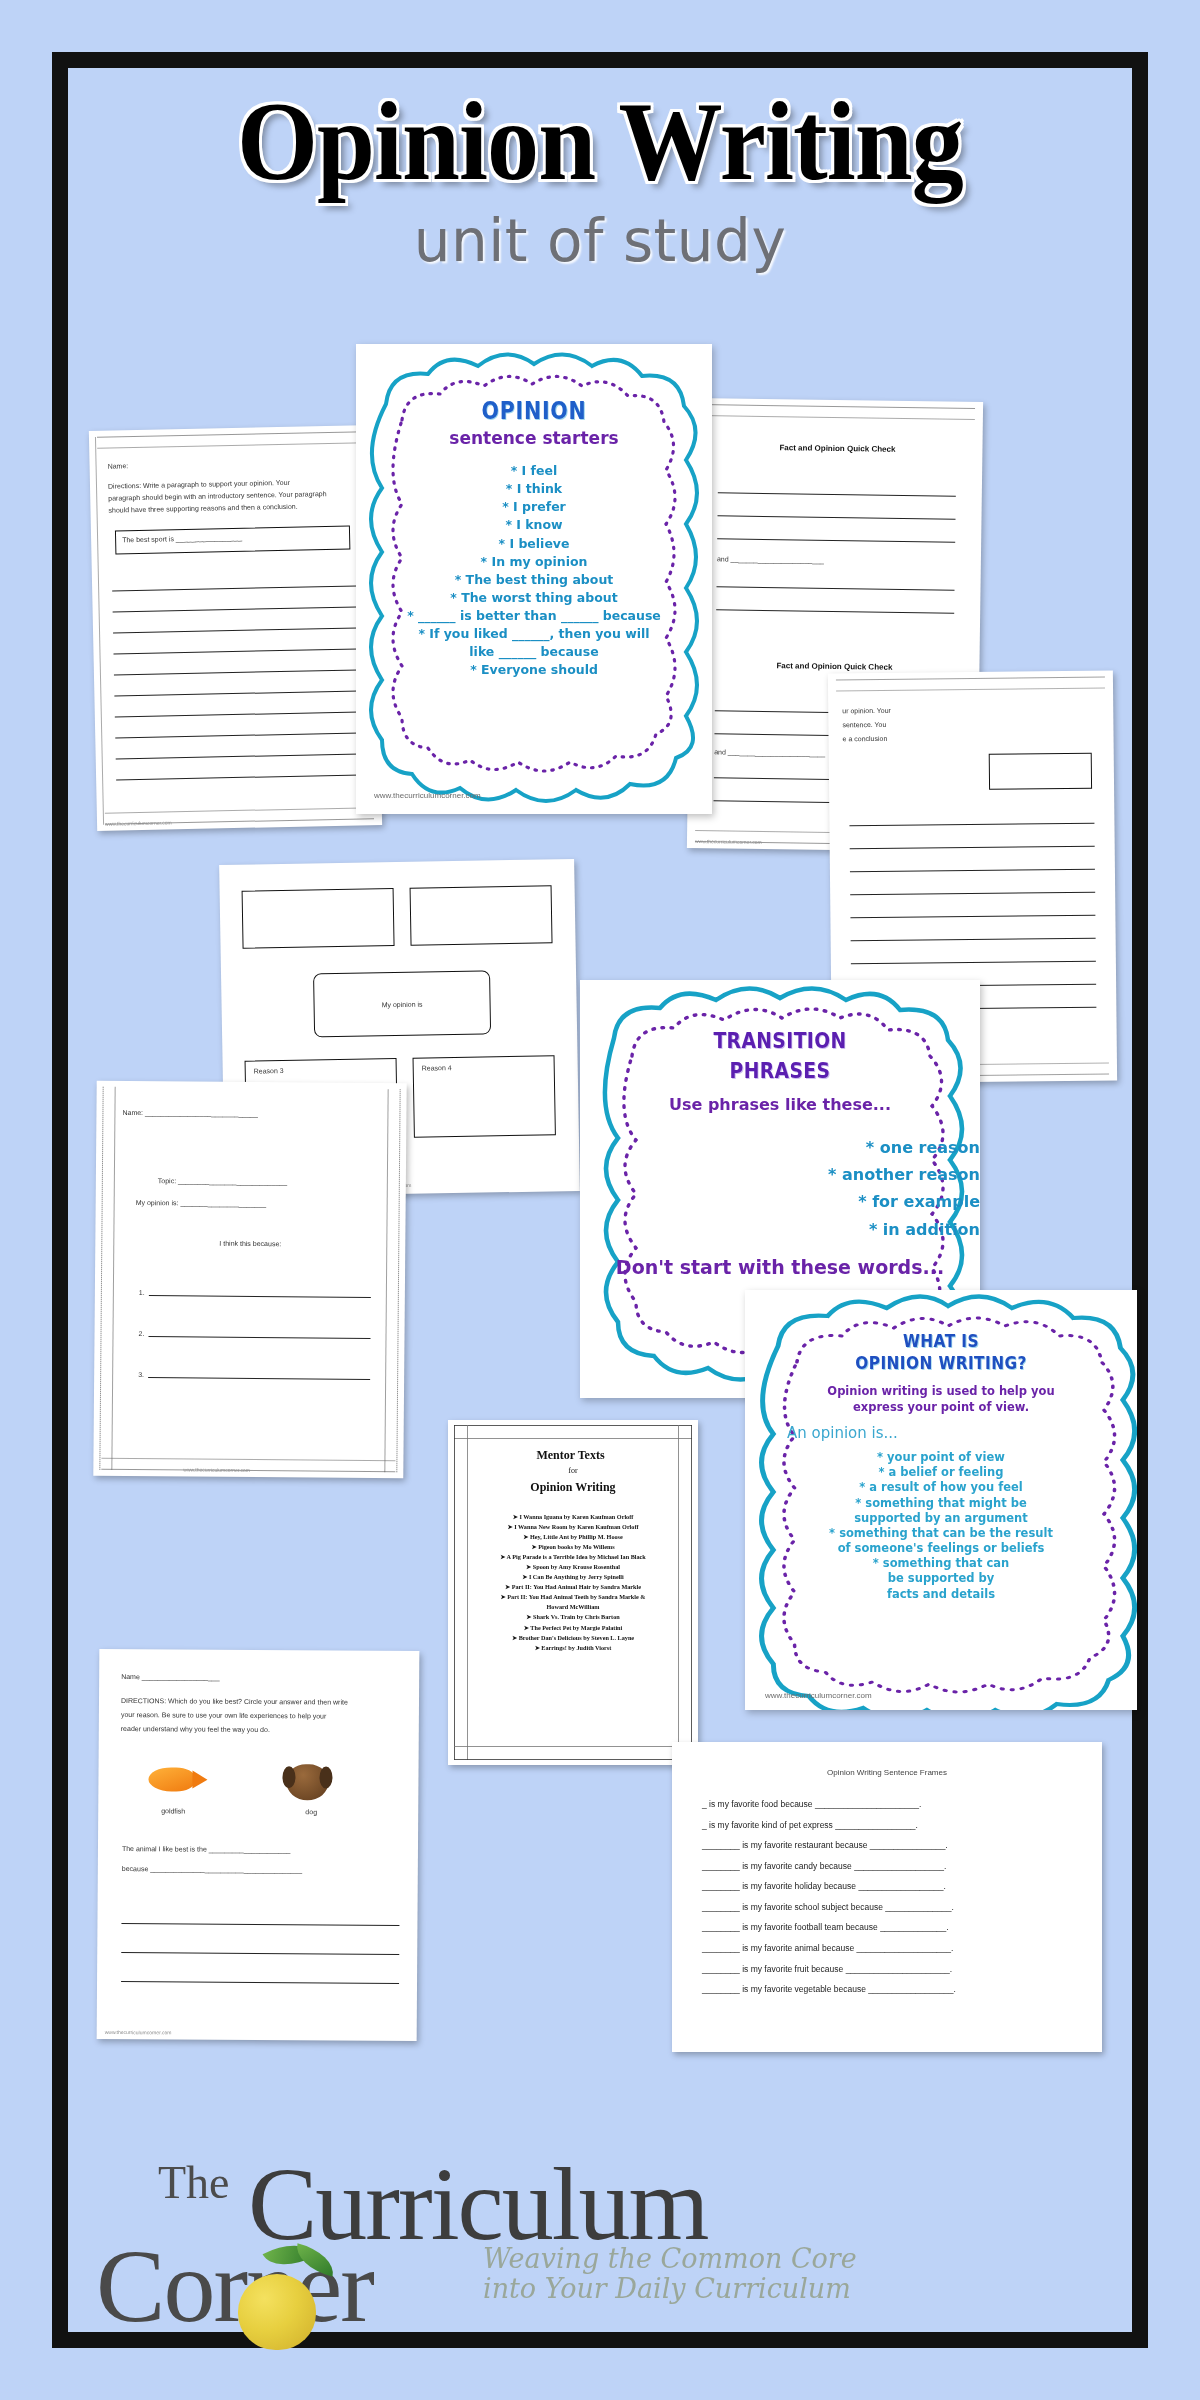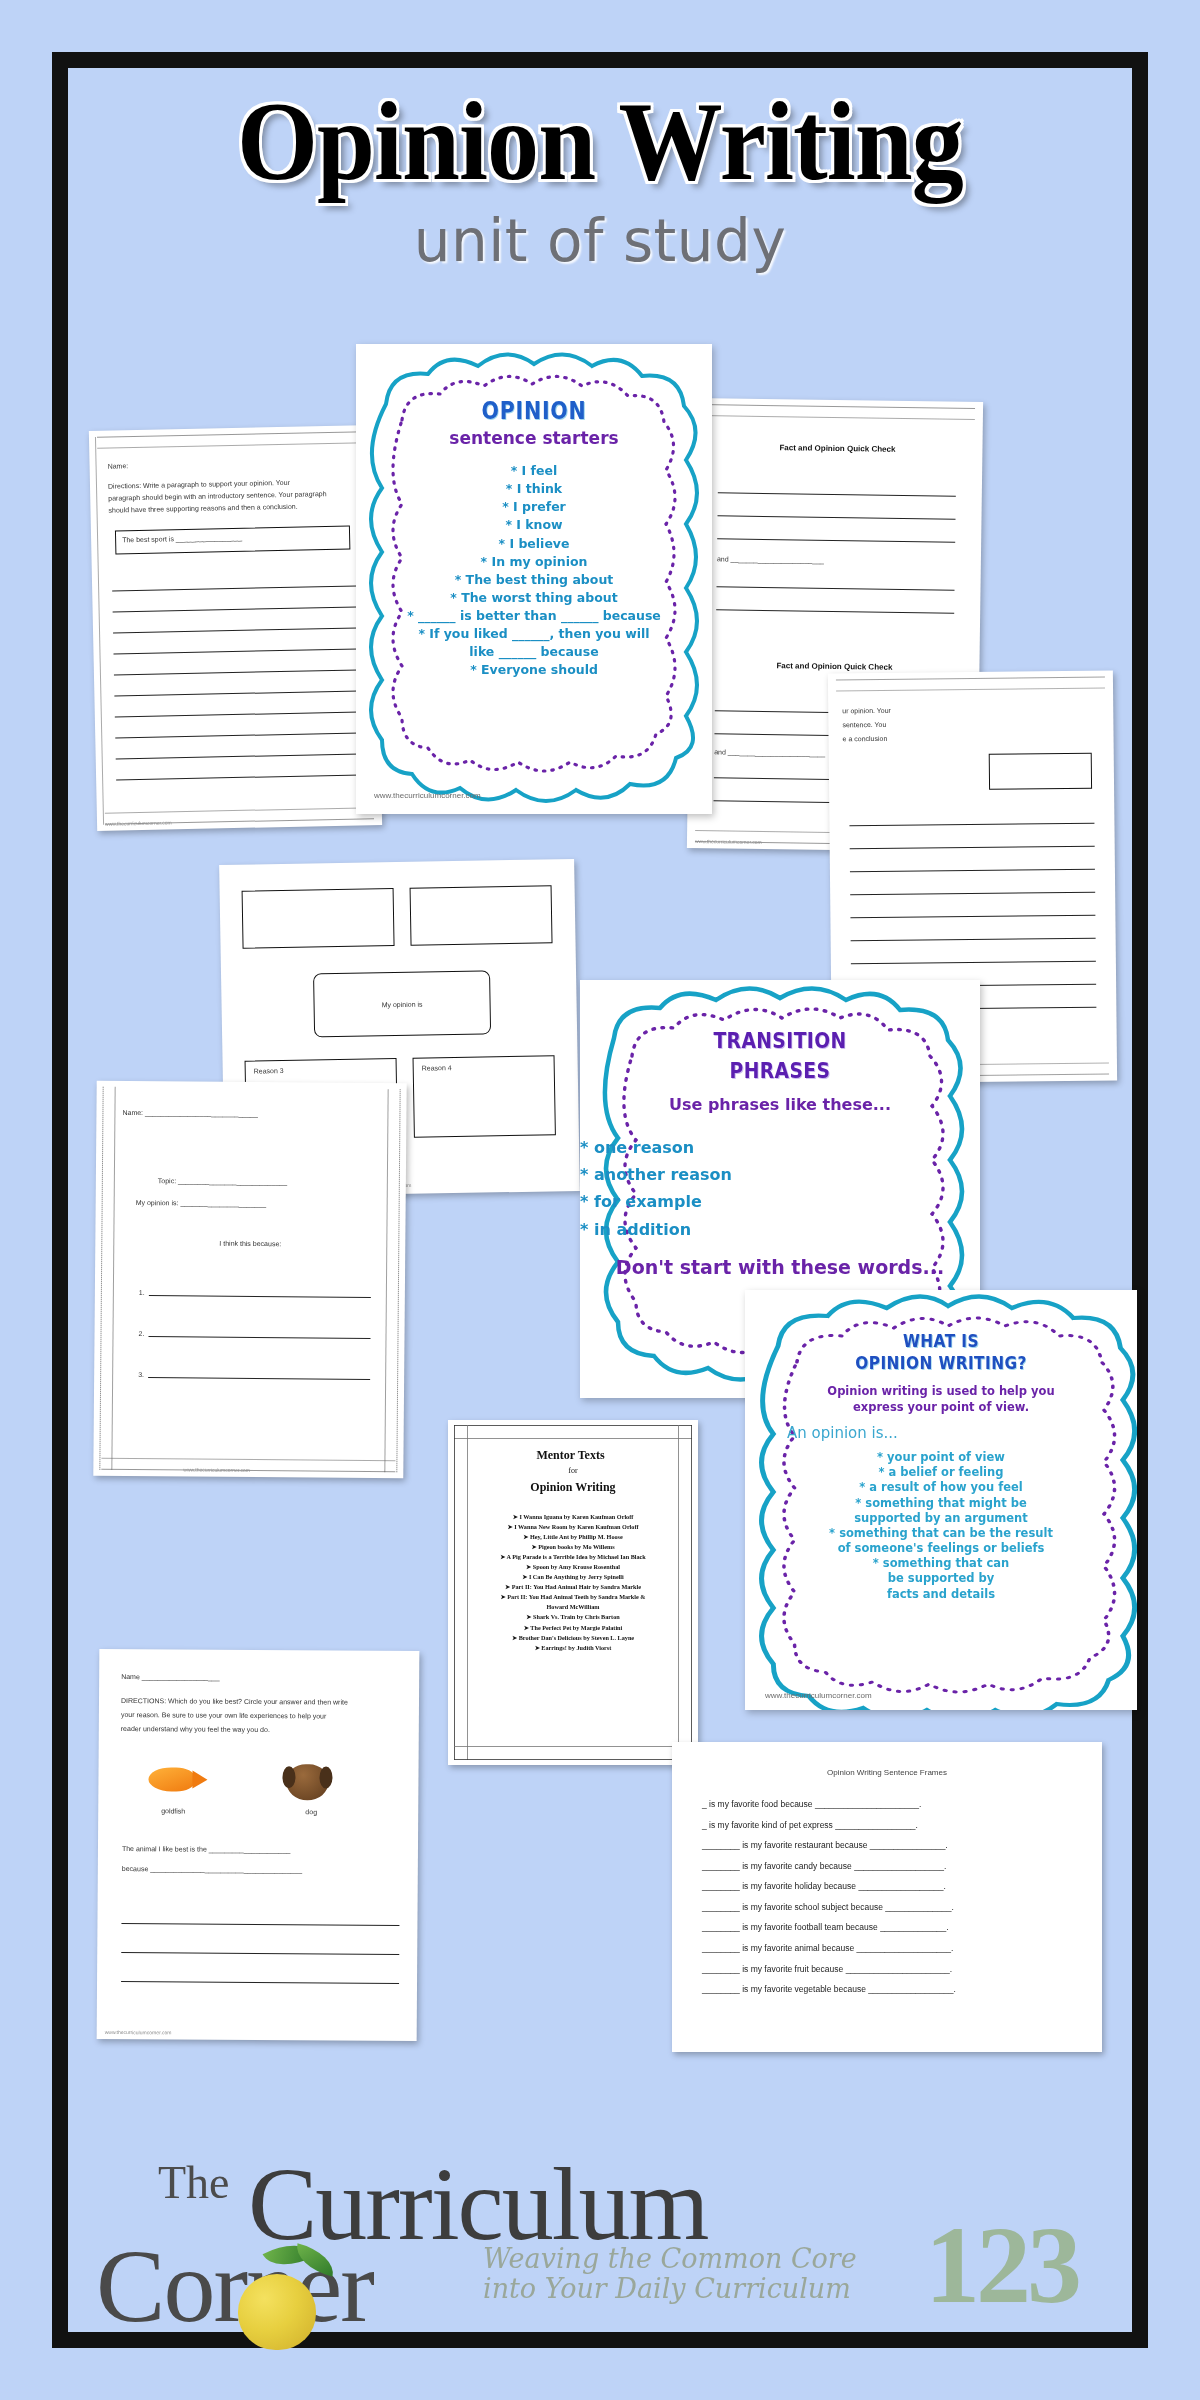--- a/index.html
+++ b/index.html
@@ -423,21 +423,21 @@
                Q14 126 34 58 Z" fill="none" stroke="#17a2c6" stroke-width="4.5"></path>
       <path d="M52 76 Q56 44 94 48 Q112 26 144 40 Q174 20 202 38 Q232 20 260 38 Q290 26 308 50
                Q346 46 350 76 Q372 100 352 126 Q374 154 352 180 Q374 208 352 234 Q374 262 352 288
                Q370 316 346 334 Q338 364 302 358 Q278 380 248 364 Q218 384 190 364 Q160 382 134 362
                Q104 374 86 352 Q56 350 56 322 Q34 294 56 268 Q34 240 56 214 Q34 186 56 160
                Q34 134 52 76 Z" fill="none" stroke="#6a23a8" stroke-width="3.4" stroke-dasharray="1.6 7.5" stroke-linecap="round"></path>
     </svg>
     <div class="card-text tp-title" style="top:48px;">TRANSITION</div>
     <div class="card-text tp-title" style="top:78px;">PHRASES</div>
     <div class="card-text tp-lead" style="top:115px;">Use phrases like these...</div>
-    <div id="transition-items" style="position:absolute;left:0;right:0;top:154px;text-align:left;">
+    <div id="transition-items" style="position:absolute;left:0;right:0;top:154px;text-align:right;">
         <div class="tp-item">*  one reason</div>
         <div class="tp-item">*  another reason</div>
         <div class="tp-item">*  for example</div>
         <div class="tp-item">*  in addition</div>
       </div>
     <div class="card-text tp-foot" style="top:276px;">Don't start with these words...</div>
     <div class="card-url" style="position:absolute;right:22px;bottom:14px;">www.thecurriculumcorner.com</div>
   </div>
 
   <div class="scallop" style="left:745px;top:1290px;width:392px;height:420px;">
@@ -479,16 +479,15 @@
     <div class="logo-corner">
       <span>C</span><span>orner</span>
     </div>
     <div class="apple"></div>
     <div class="leaf" style="left:178px;top:94px;width:46px;height:26px;transform:rotate(-28deg);"></div>
     <div class="leaf" style="left:206px;top:100px;width:42px;height:24px;transform:rotate(14deg);"></div>
     <div class="logo-tag">
       <div>Weaving the Common Core</div>
       <div>into Your Daily Curriculum</div>
     </div>
-    <div class="logo-123">123</div>
   </div>
 
 </div>
 
 </body></html>

